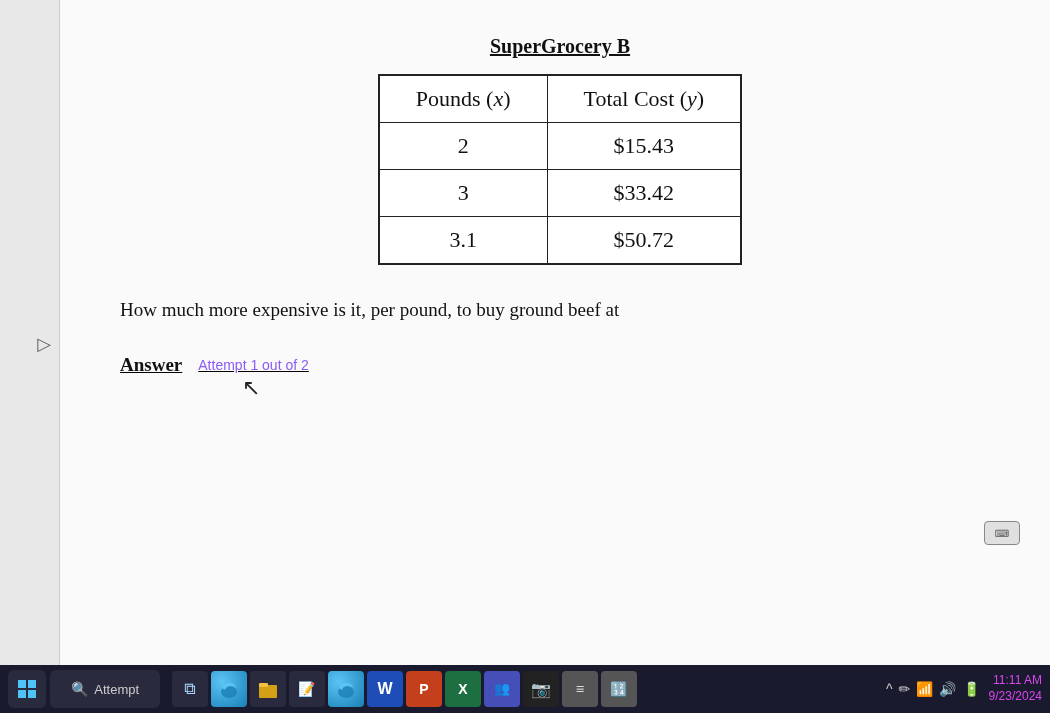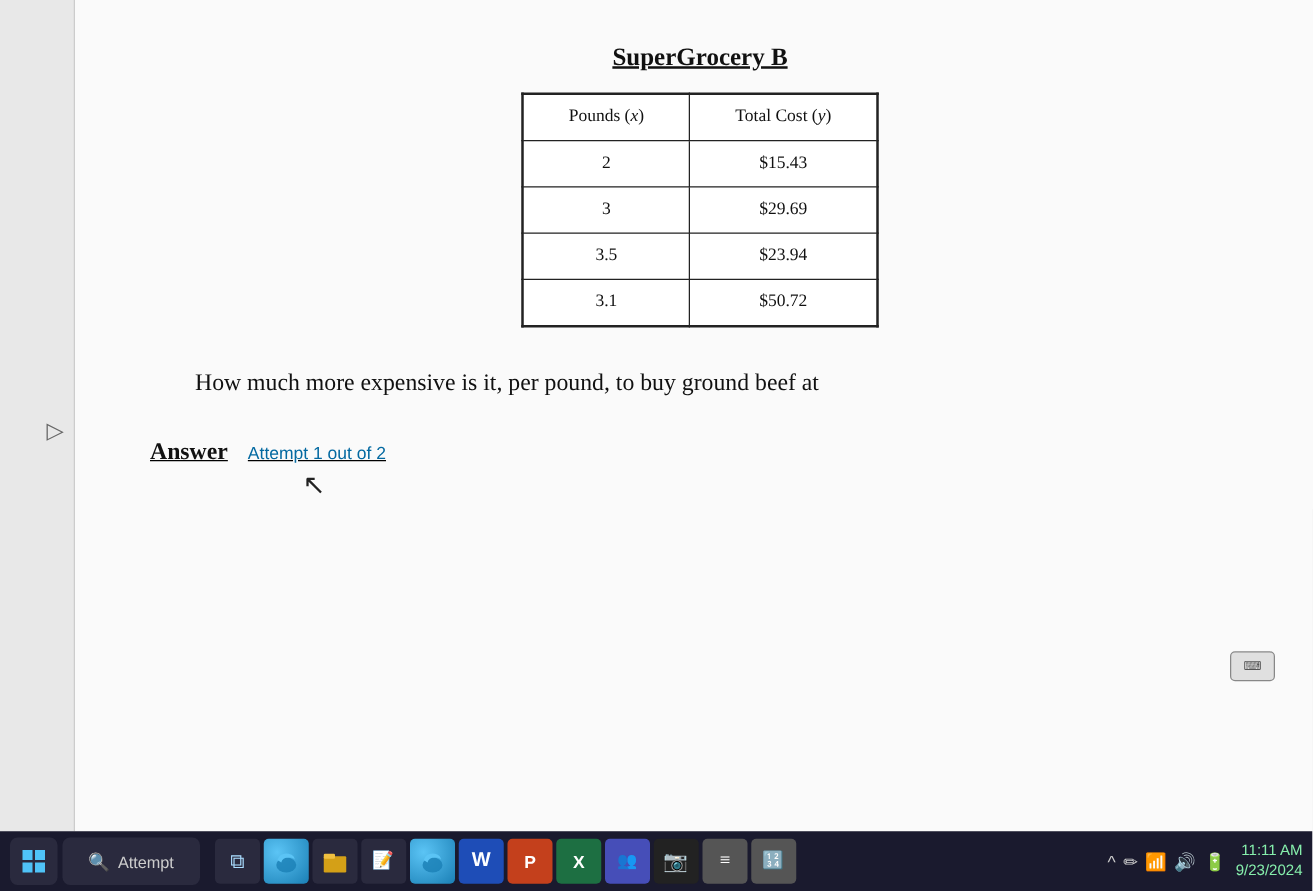--- a/index.html
+++ b/index.html
@@ -66,21 +66,21 @@
       font-size: 20px;
       font-weight: bold;
       text-decoration: underline;
       margin-bottom: 16px;
       color: #111;
     }
 
     .data-table {
       border-collapse: collapse;
       border: 2px solid #222;
-      font-size: 14px;
+      font-size: 22px;
       color: #111;
     }
 
     .data-table th, .data-table td {
       border: 1.5px solid #222;
       padding: 10px 36px;
       text-align: center;
     }
 
     .data-table th {
@@ -92,40 +92,39 @@
     .data-table td {
       background: #fff;
     }
 
     .question-text {
       font-size: 19px;
       line-height: 1.55;
       color: #111;
       max-width: 620px;
       margin-bottom: 30px;
-      margin-left: 36px;
     }
 
     .answer-row {
       display: flex;
       align-items: center;
       gap: 16px;
       font-size: 18px;
       text-decoration: underline;
     }
 
     .answer-label {
       font-weight: bold;
       font-size: 19px;
       color: #111;
     }
 
     .attempt-label {
       font-size: 14px;
-      color: #0369a1;
+      color: #8b5cf6;
       font-family: Arial, sans-serif;
     }
 
     .keyboard-icon {
       position: absolute;
       right: 30px;
       bottom: 120px;
       width: 36px;
       height: 24px;
       border: 1.5px solid #888;
@@ -198,21 +197,21 @@
     }
 
     .sys-icon {
       font-size: 14px;
       color: #ccc;
     }
 
     .time-block {
       text-align: right;
       line-height: 1.3;
-      color: #86efac;
+      color: #d946ef;
     }
 
     .taskbar-apps {
       display: flex;
       align-items: center;
       gap: 3px;
       margin-left: 8px;
     }
 
     .app-icon {
@@ -263,25 +262,21 @@
             <th>Total Cost (<em>y</em>)</th>
           </tr>
         </thead>
         <tbody id="table-body">
         <tr>
               <td>2</td>
               <td>$15.43</td>
             </tr>
             <tr>
               <td>3</td>
-              <td>$29.69</td>
-            </tr>
-            <tr>
-              <td>3.5</td>
-              <td>$23.94</td>
+              <td>$33.42</td>
             </tr>
             <tr>
               <td>3.1</td>
               <td>$50.72</td>
             </tr>
           </tbody>
       </table>
     </div>
 
     <p class="question-text">

